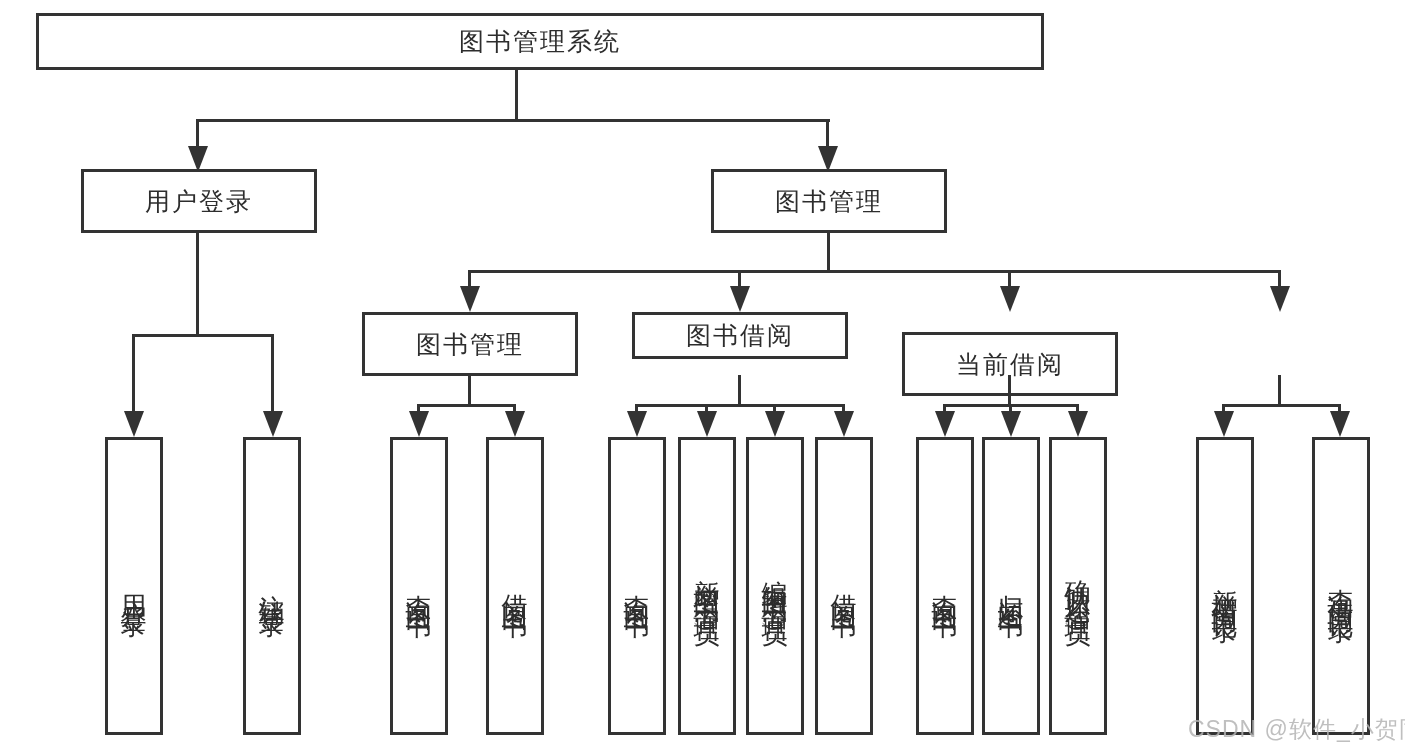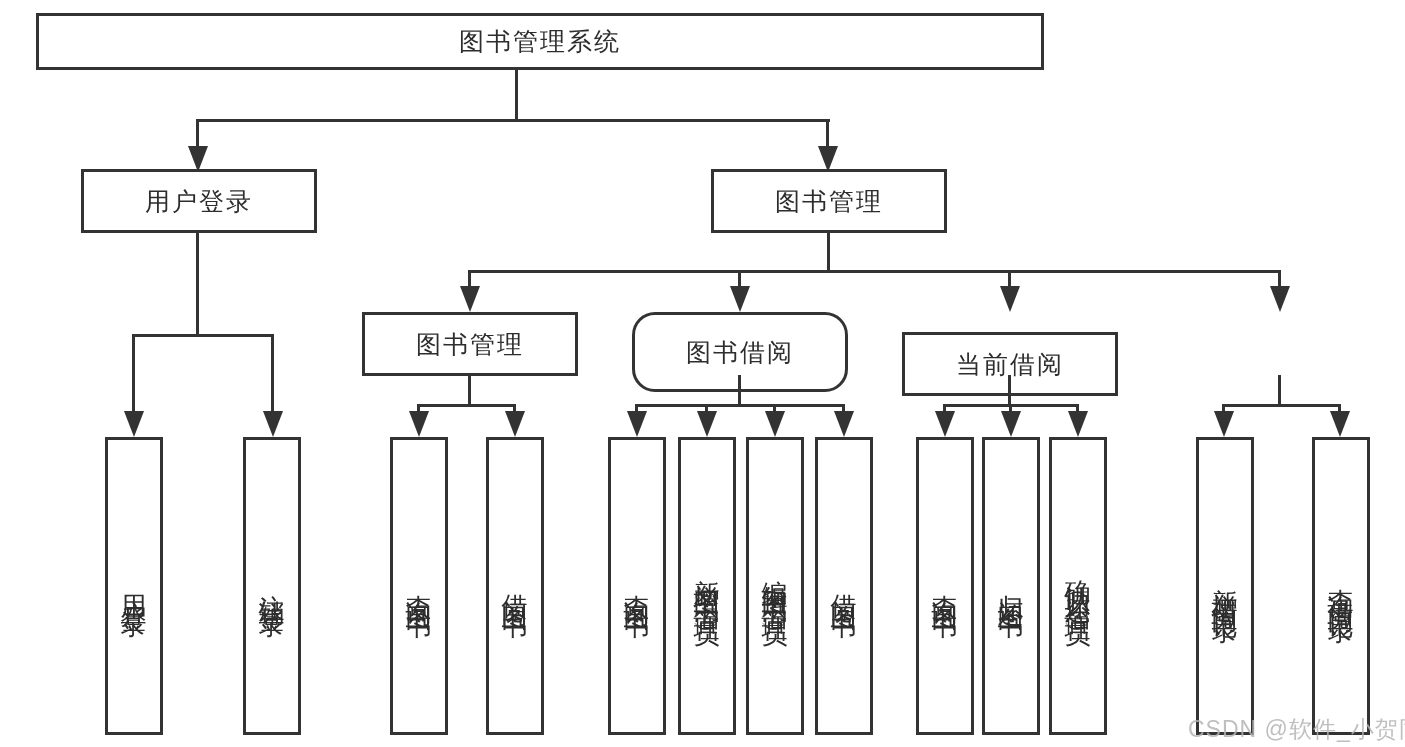--- a/index.html
+++ b/index.html
@@ -67,21 +67,21 @@
   <div class="vline" style="left:468px;top:270px;height:20px;"></div>
   <div class="arrow" style="left:460px;top:286px;"></div>
   <div class="vline" style="left:738px;top:270px;height:20px;"></div>
   <div class="arrow" style="left:730px;top:286px;"></div>
   <div class="vline" style="left:1008px;top:270px;height:20px;"></div>
   <div class="arrow" style="left:1000px;top:286px;"></div>
   <div class="vline" style="left:1278px;top:270px;height:20px;"></div>
   <div class="arrow" style="left:1270px;top:286px;"></div>
 
   <div class="box" style="left:362px;top:312px;width:216px;height:64px;">图书管理</div>
-  <div class="box" style="left:632px;top:312px;width:216px;height:80px;border-radius:23px;">图书借阅</div>
+  <div class="box" style="left:632px;top:312px;width:216px;height:47px;">图书借阅</div>
   <div class="box" style="left:902px;top:332px;width:216px;height:64px;">当前借阅</div>
 
   <div class="vline" style="left:468px;top:375px;height:32px;"></div>
   <div class="hline" style="left:417px;top:404px;width:99px;"></div>
   <div class="vline" style="left:417px;top:404px;height:12px;"></div>
   <div class="arrow" style="left:409px;top:411px;"></div>
   <div class="vline" style="left:513px;top:404px;height:12px;"></div>
   <div class="arrow" style="left:505px;top:411px;"></div>
 
   <div class="vline" style="left:738px;top:375px;height:32px;"></div>

